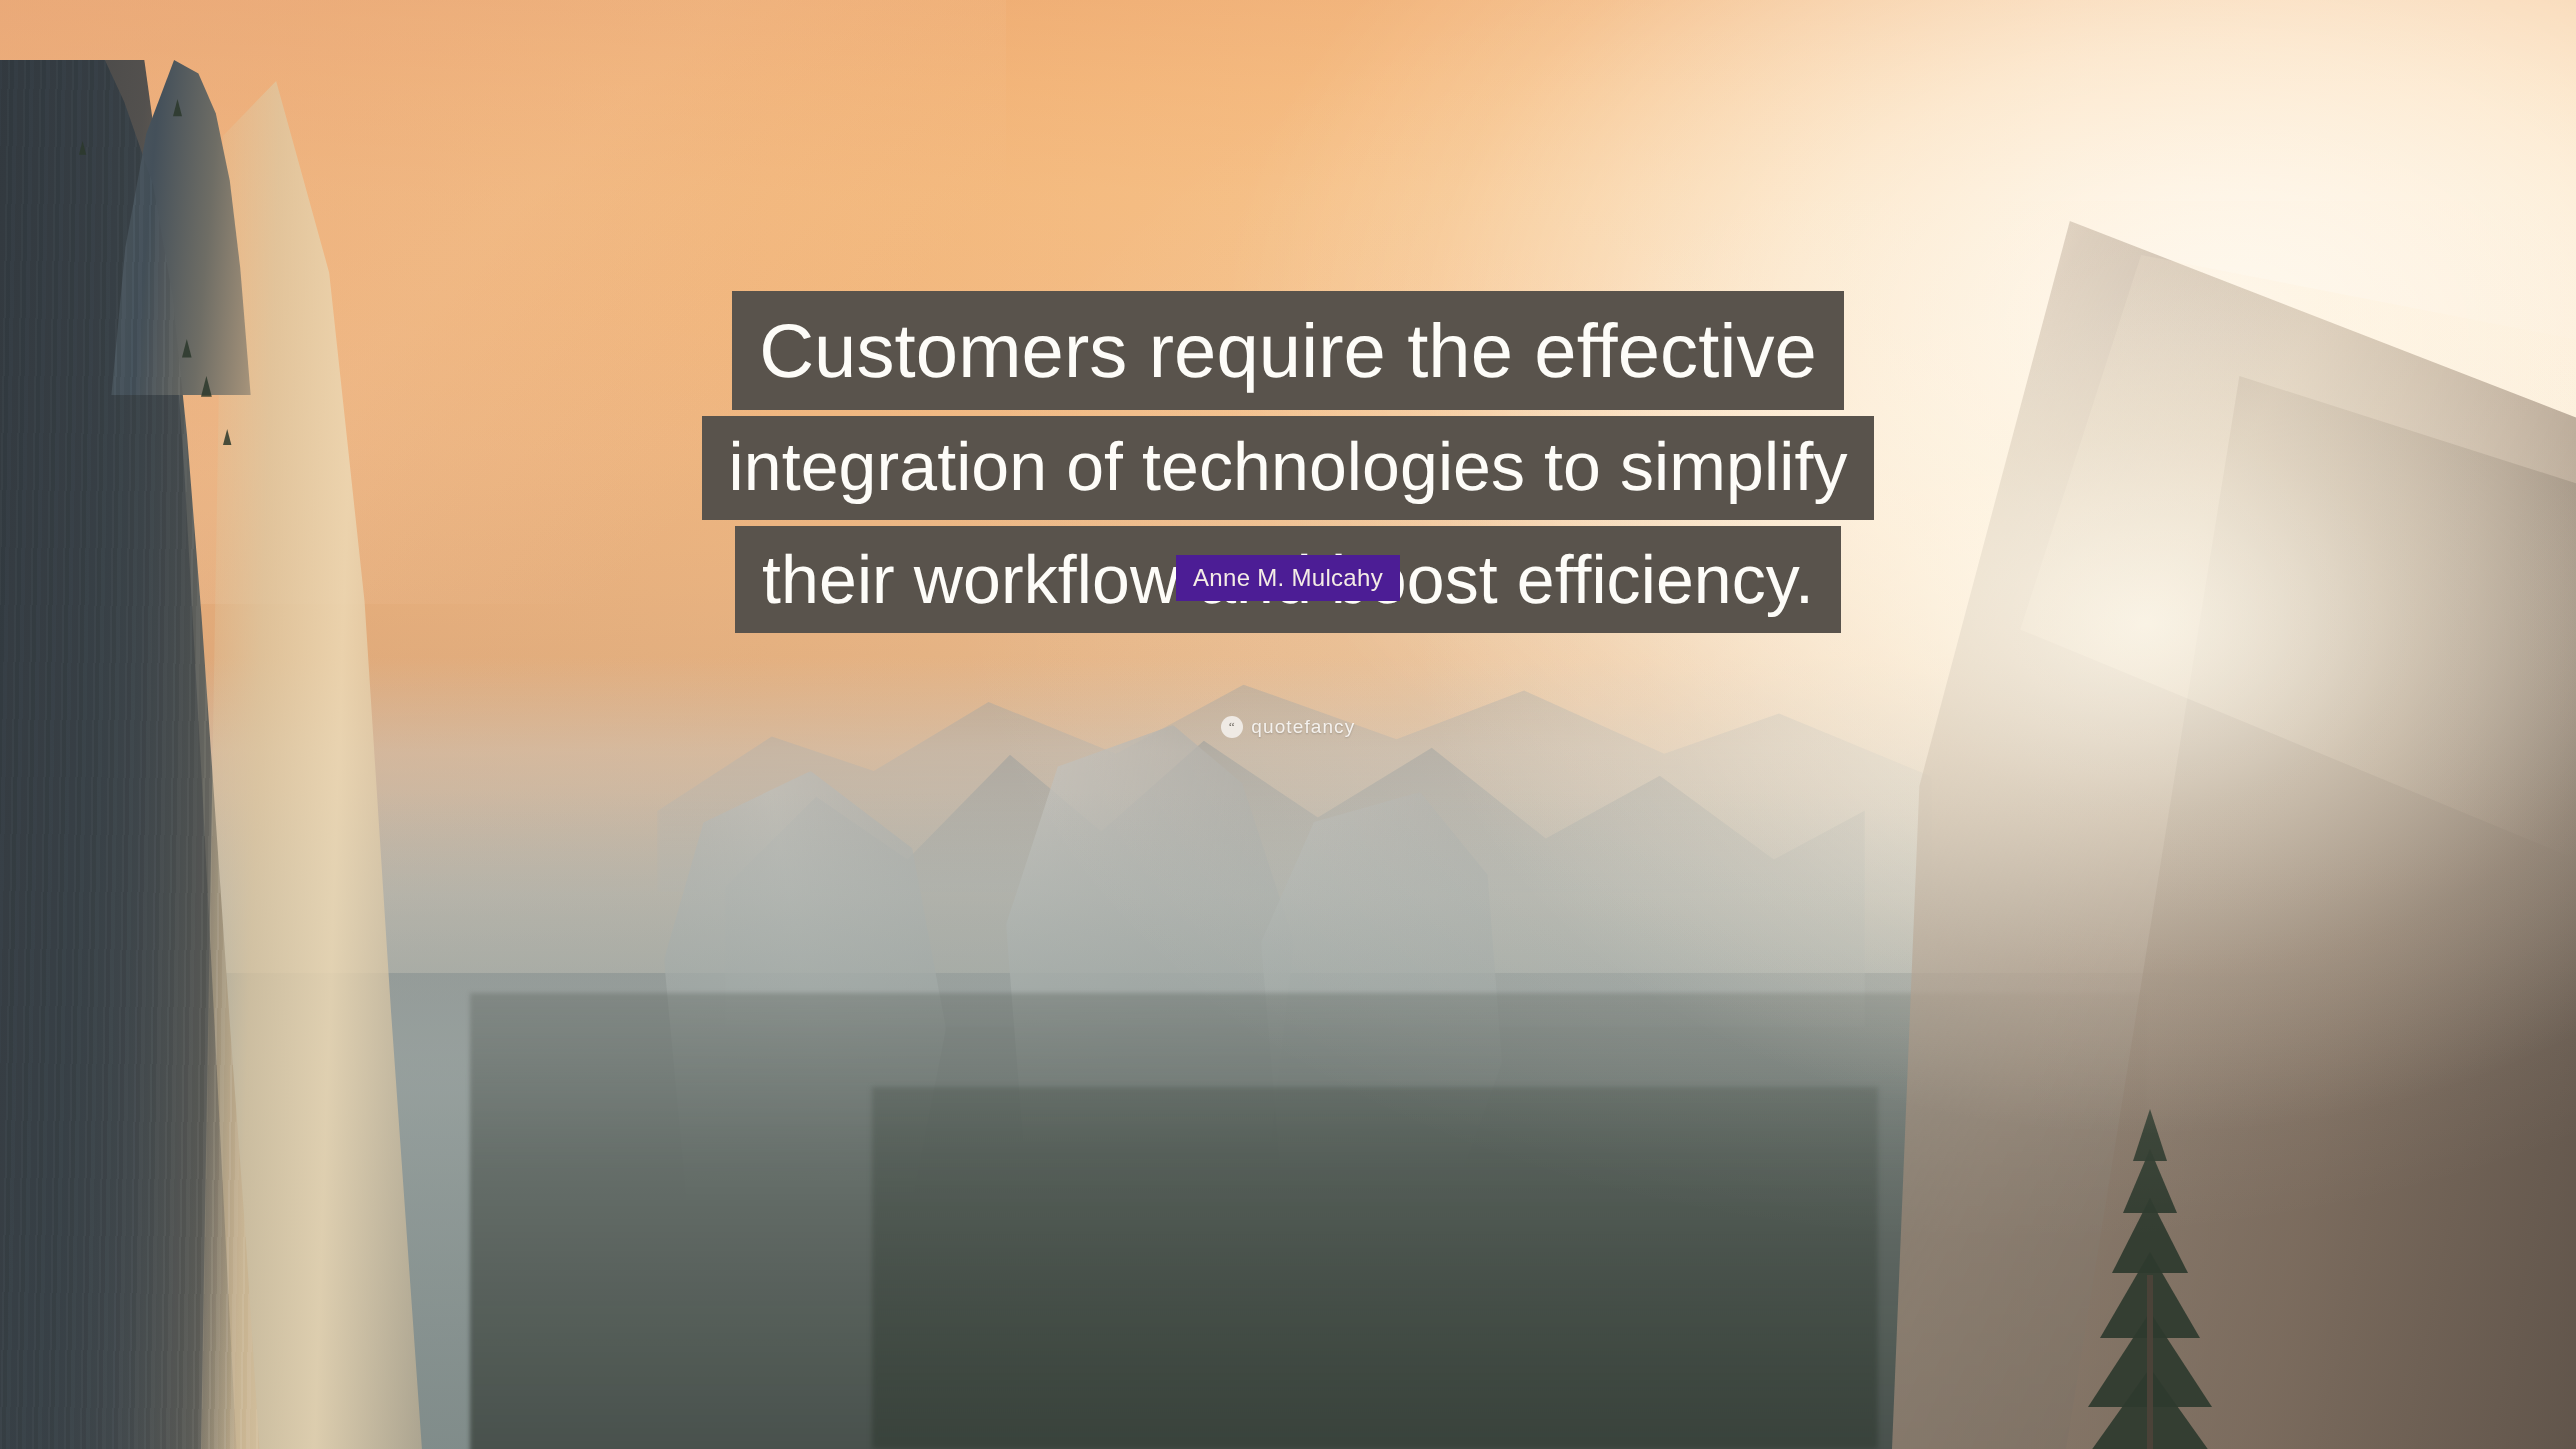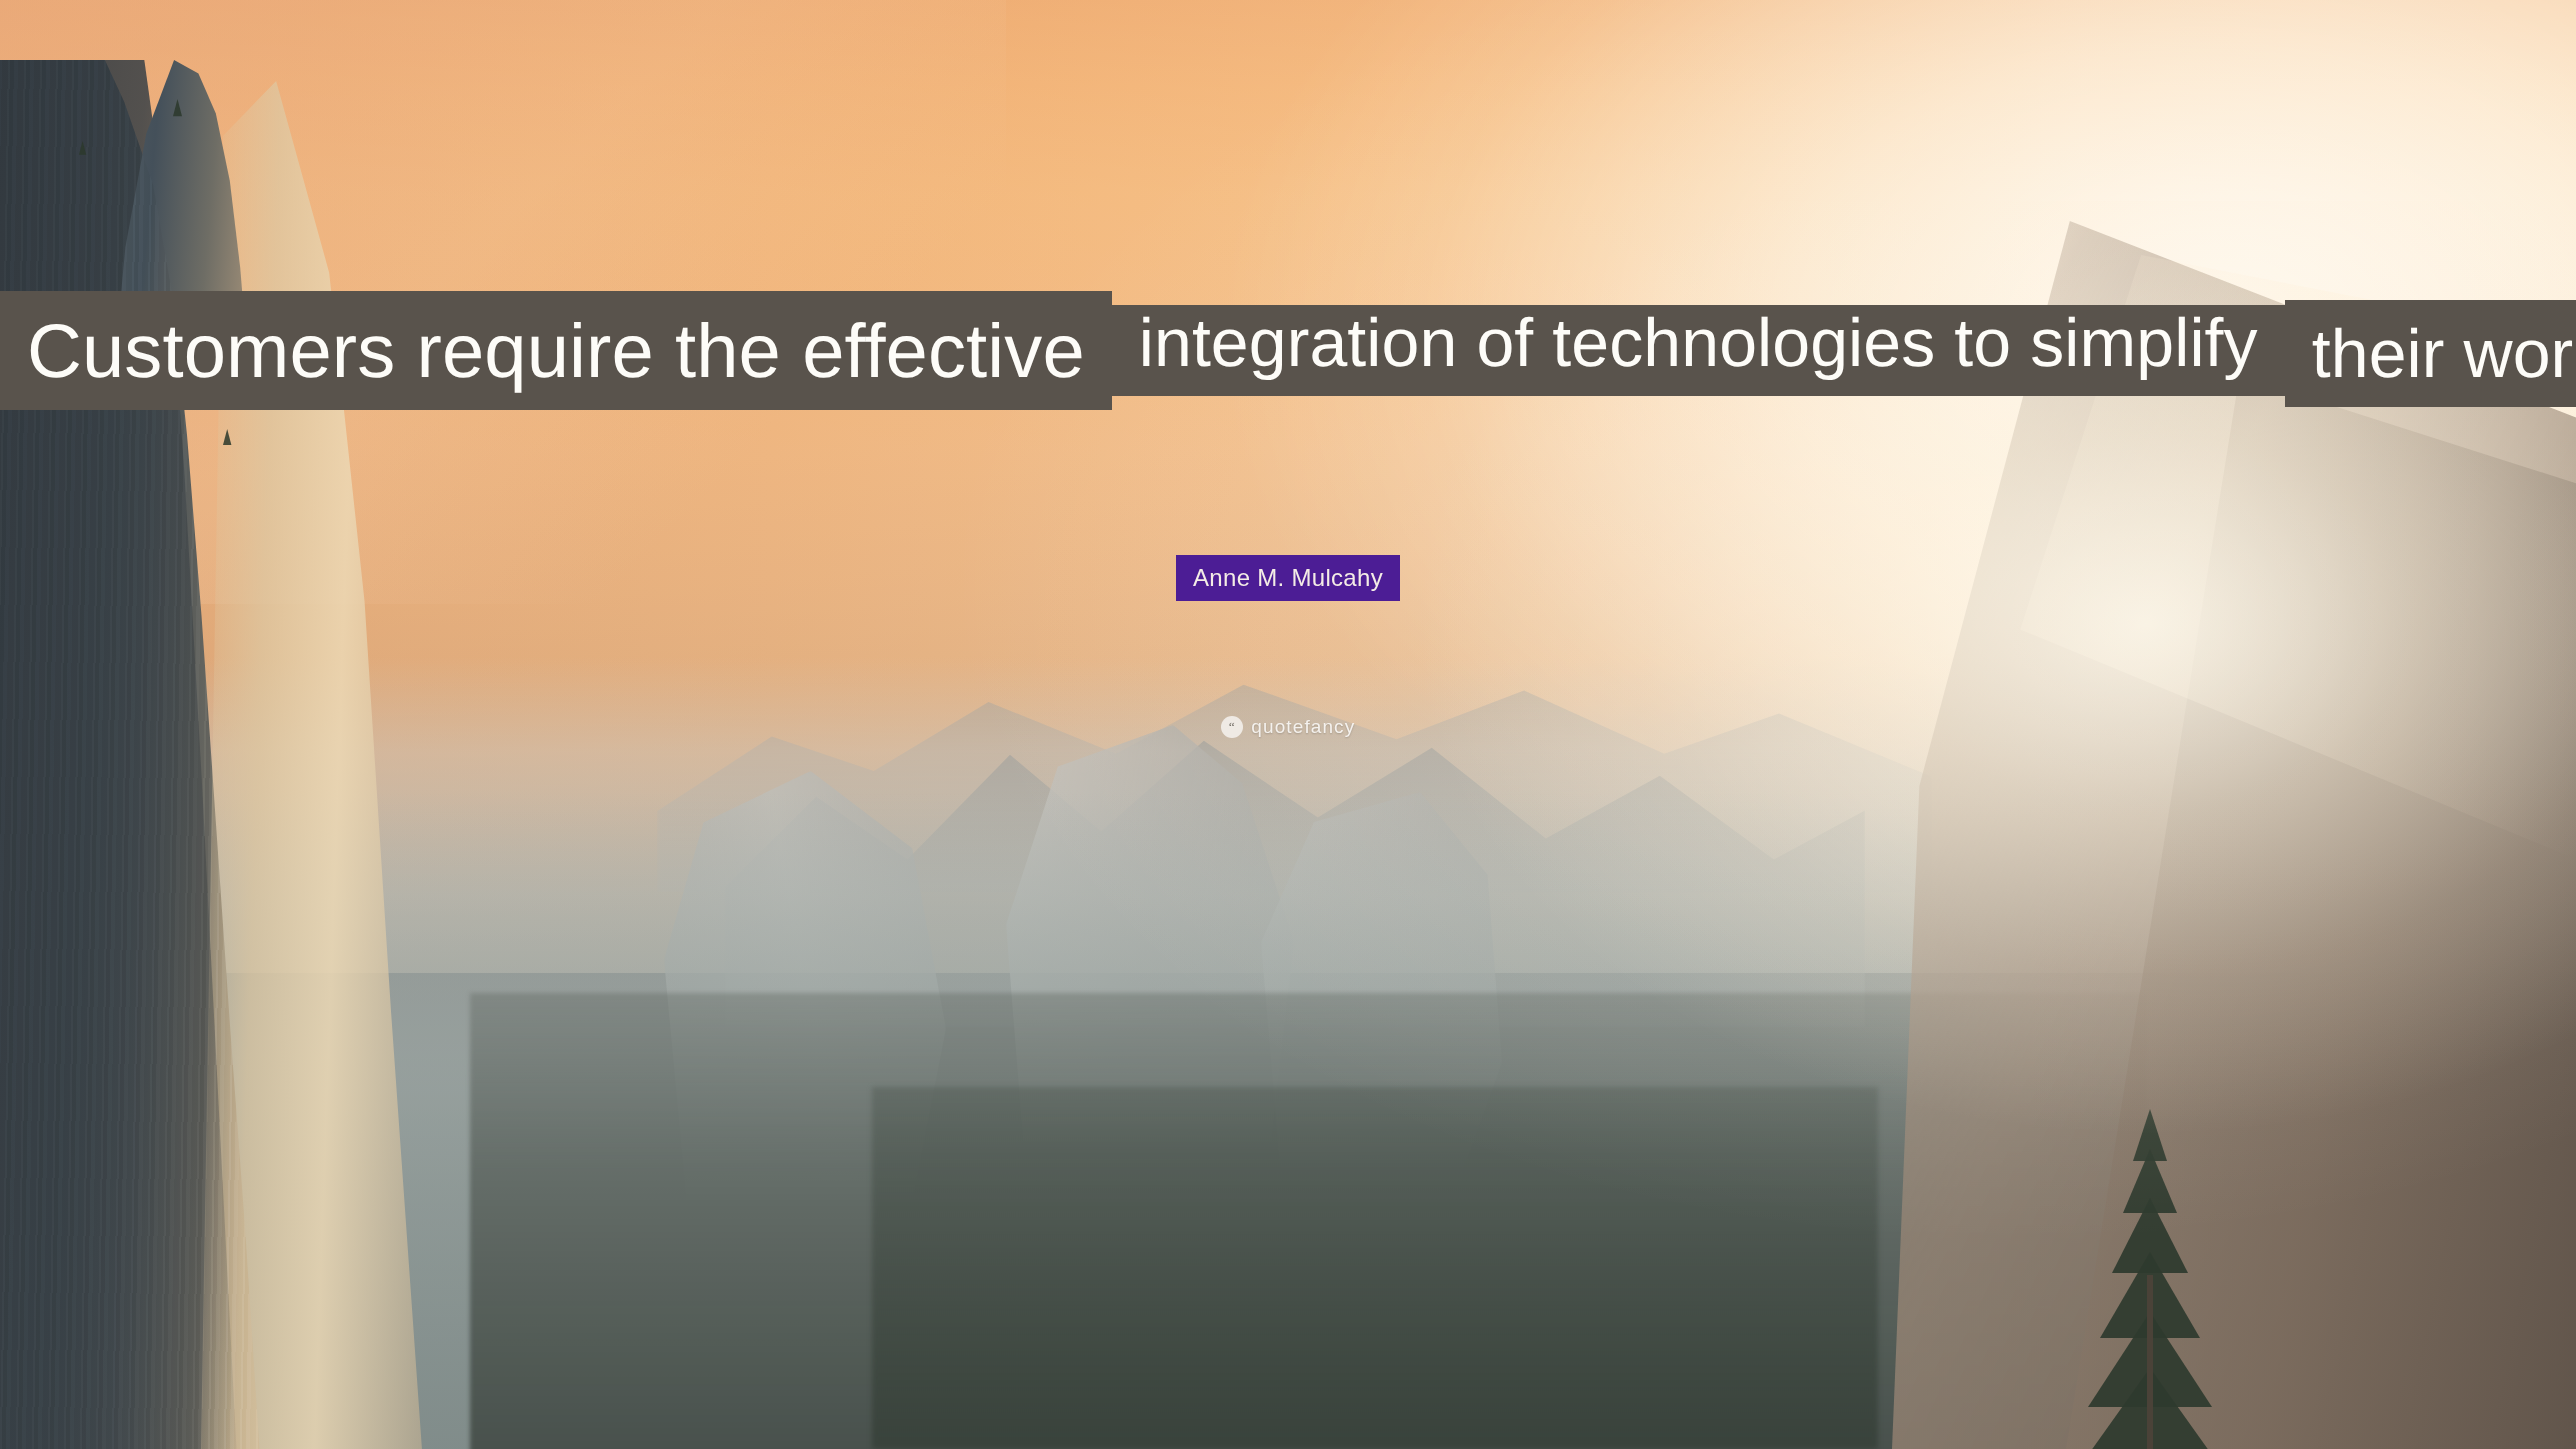--- a/index.html
+++ b/index.html
@@ -180,33 +180,33 @@
   
   .wash{
     position:absolute;inset:0;
     background:radial-gradient(ellipse 1610px 1006px at 78% 40%, rgba(255,248,232,0.30) 0%, rgba(255,246,228,0.10) 40%, rgba(255,246,228,0) 66%);
     pointer-events:none;
   }
 
   
   .quote-block{
     position:absolute;left:0;right:0;top:291px;
-    display:flex;align-items:center;
+    display:flex;flex-direction:column;align-items:center;
   }
   .qline{
     display:inline-block;
     background:#59534c;
     color:#fdfcf8;
     font-weight:300;
     letter-spacing:0.1px;
     white-space:nowrap;
     text-rendering:geometricPrecision;
   }
   .qline-1{font-size:76px;line-height:1.0;padding:23px 27px 20px 27px;margin-bottom:6px;}
-  .qline-2{font-size:68px;line-height:1.0;padding:4px 27px 19px 27px;margin-bottom:6px;}
+  .qline-2{font-size:68px;line-height:1.0;padding:17px 27px 19px 27px;margin-bottom:6px;}
   .qline-3{font-size:68px;line-height:1.0;padding:20px 27px 19px 27px;}
 
   .author-wrap{
     position:absolute;left:0;right:0;top:555px;
     display:flex;justify-content:center;
   }
   .author-badge{
     display:inline-block;
     background:#4c1d95;
     color:#f4ece6;

